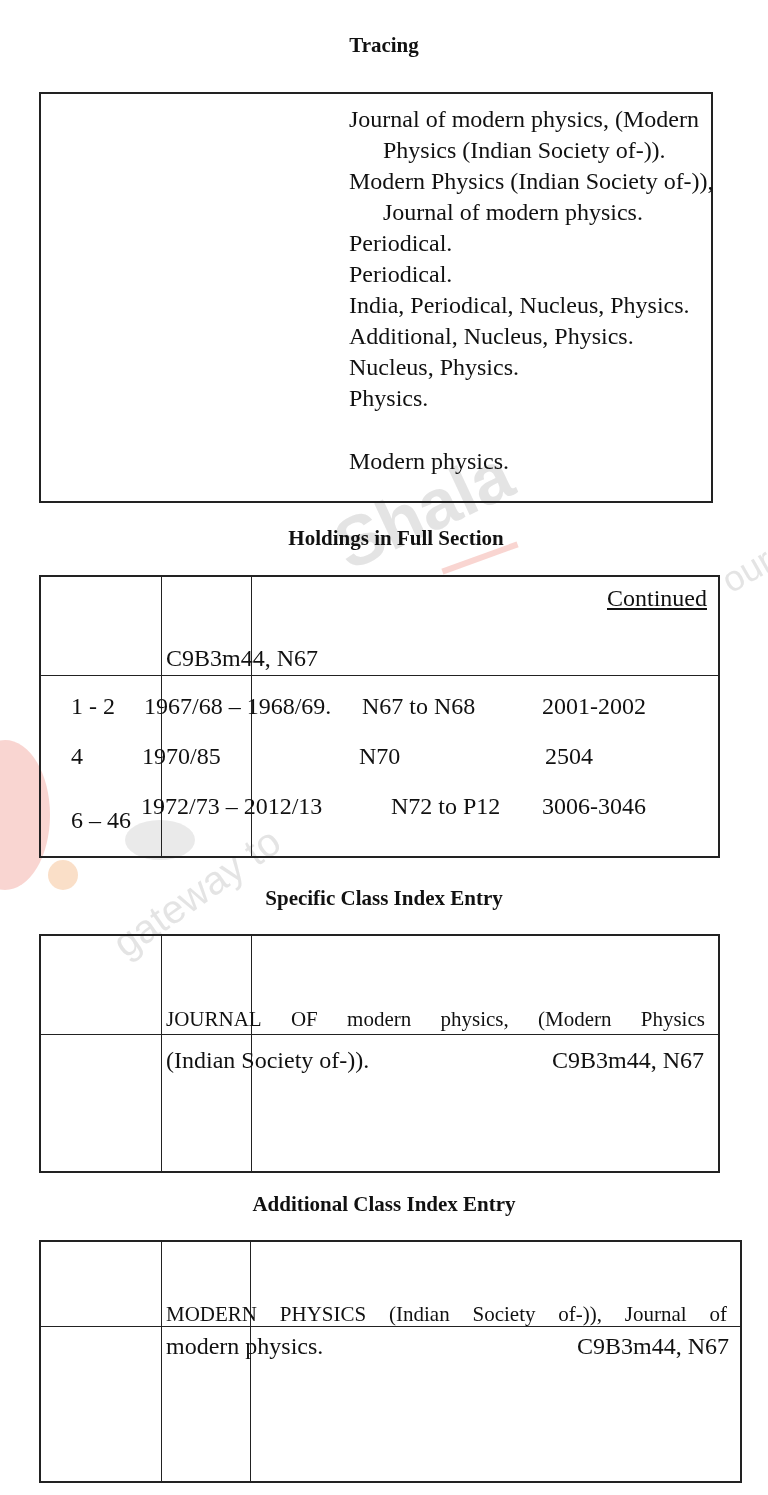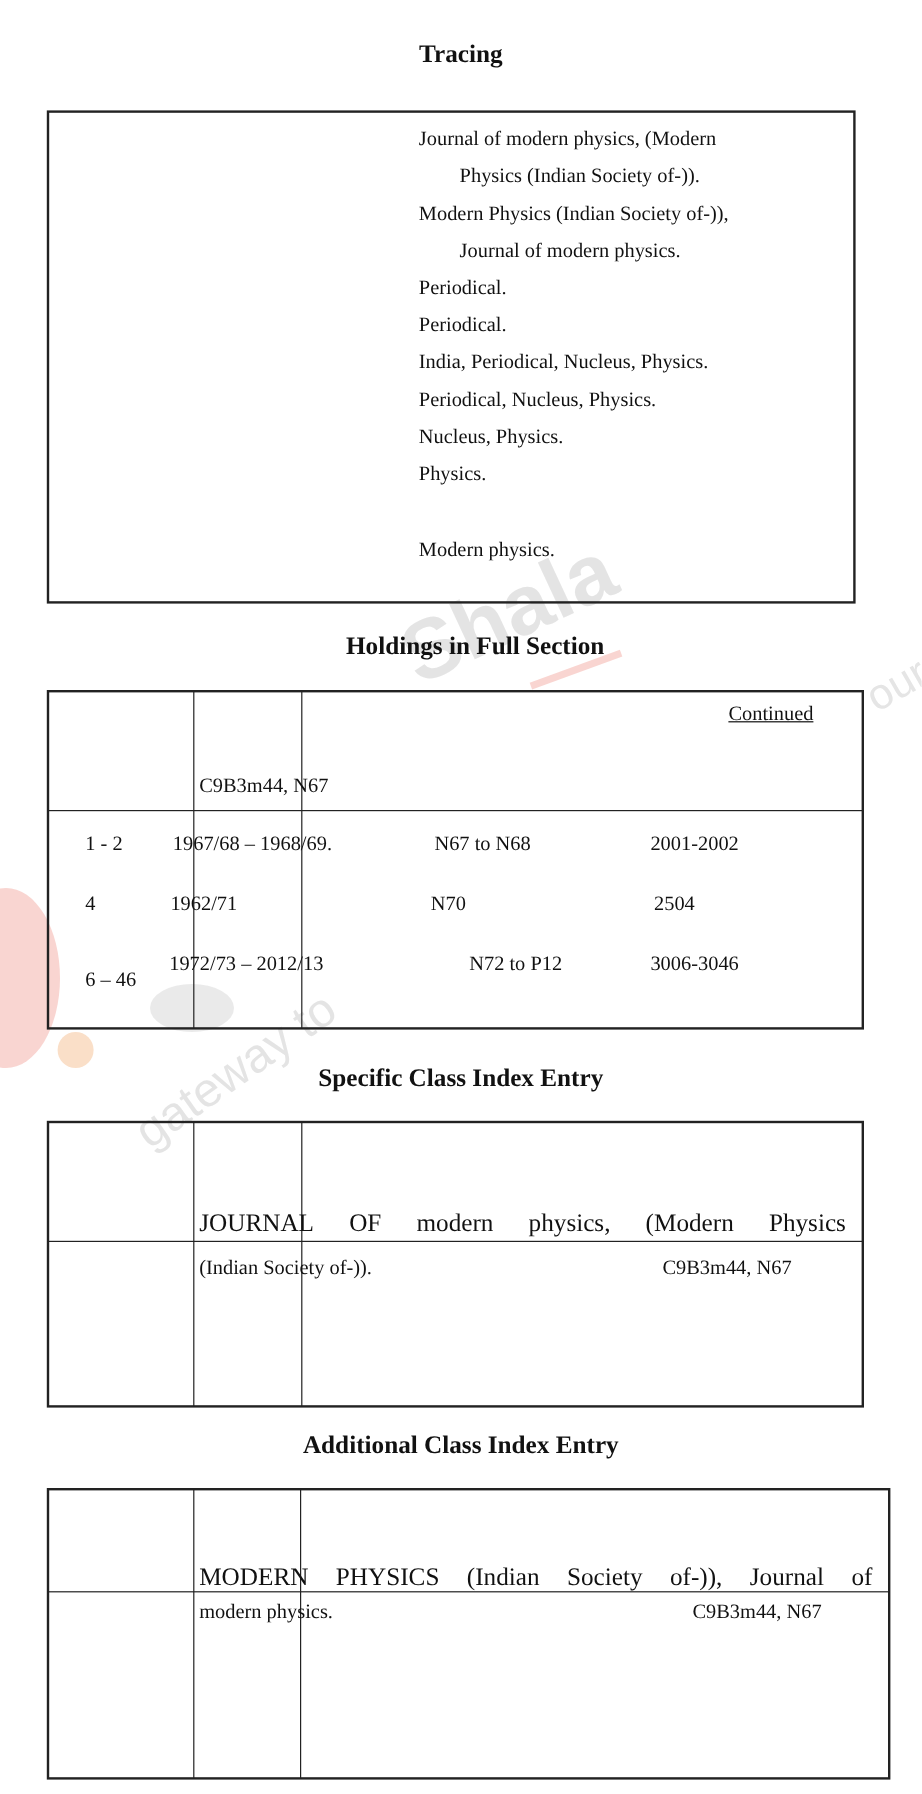--- a/index.html
+++ b/index.html
@@ -56,21 +56,21 @@
       z-index: 2;
     }
     .box {
       position: absolute;
       border: 2px solid #222222;
       box-sizing: border-box;
       z-index: 2;
     }
     .line-text {
       position: absolute;
-      font-size: 17px;
+      font-size: 24px;
       white-space: nowrap;
       z-index: 3;
     }
     .vline {
       position: absolute;
       width: 0;
       border-left: 1.5px solid #222222;
       z-index: 2;
     }
     .hline {
@@ -111,21 +111,21 @@
 <div class="box" style="left:39px;top:92px;width:674px;height:411px;"></div>
 
 <div>
   <div class="line-text" style="left:349px;top:106px;">Journal of modern physics, (Modern</div>
   <div class="line-text" style="left:383px;top:137px;">Physics (Indian Society of-)).</div>
   <div class="line-text" style="left:349px;top:168px;">Modern Physics (Indian Society of-)),</div>
   <div class="line-text" style="left:383px;top:199px;">Journal of modern physics.</div>
   <div class="line-text" style="left:349px;top:230px;">Periodical.</div>
   <div class="line-text" style="left:349px;top:261px;">Periodical.</div>
   <div class="line-text" style="left:349px;top:292px;">India, Periodical, Nucleus, Physics.</div>
-  <div class="line-text" style="left:349px;top:323px;">Periodical, Nucleus, Physics.</div>
+  <div class="line-text" style="left:349px;top:323px;">Additional, Nucleus, Physics.</div>
   <div class="line-text" style="left:349px;top:354px;">Nucleus, Physics.</div>
   <div class="line-text" style="left:349px;top:385px;">Physics.</div>
   <div class="line-text" style="left:349px;top:448px;">Modern physics.</div>
 </div>
 
 <div class="section-title" style="top:526px;padding-left:12px;">Holdings in Full Section</div>
 
 <div class="box" style="left:39px;top:575px;width:681px;height:283px;"></div>
 <div class="vline" style="left:161px;top:576px;height:281px;"></div>
 <div class="vline" style="left:251px;top:576px;height:281px;"></div>
@@ -136,21 +136,21 @@
 
 <div>
   <div>
     <div class="line-text" style="left:71px;top:693px;">1 - 2</div>
     <div class="line-text" style="left:144px;top:693px;">1967/68 – 1968/69.</div>
     <div class="line-text" style="left:362px;top:693px;">N67 to N68</div>
     <div class="line-text" style="left:542px;top:693px;">2001-2002</div>
   </div>
   <div>
     <div class="line-text" style="left:71px;top:743px;">4</div>
-    <div class="line-text" style="left:142px;top:743px;">1962/71</div>
+    <div class="line-text" style="left:142px;top:743px;">1970/85</div>
     <div class="line-text" style="left:359px;top:743px;">N70</div>
     <div class="line-text" style="left:545px;top:743px;">2504</div>
   </div>
   <div>
     <div class="line-text" style="left:71px;top:793px;margin-top:14px;">6 – 46</div>
     <div class="line-text" style="left:141px;top:793px;">1972/73 – 2012/13</div>
     <div class="line-text" style="left:359px;top:793px;margin-left:32px;">N72 to P12</div>
     <div class="line-text" style="left:542px;top:793px;">3006-3046</div>
   </div>
 </div>

